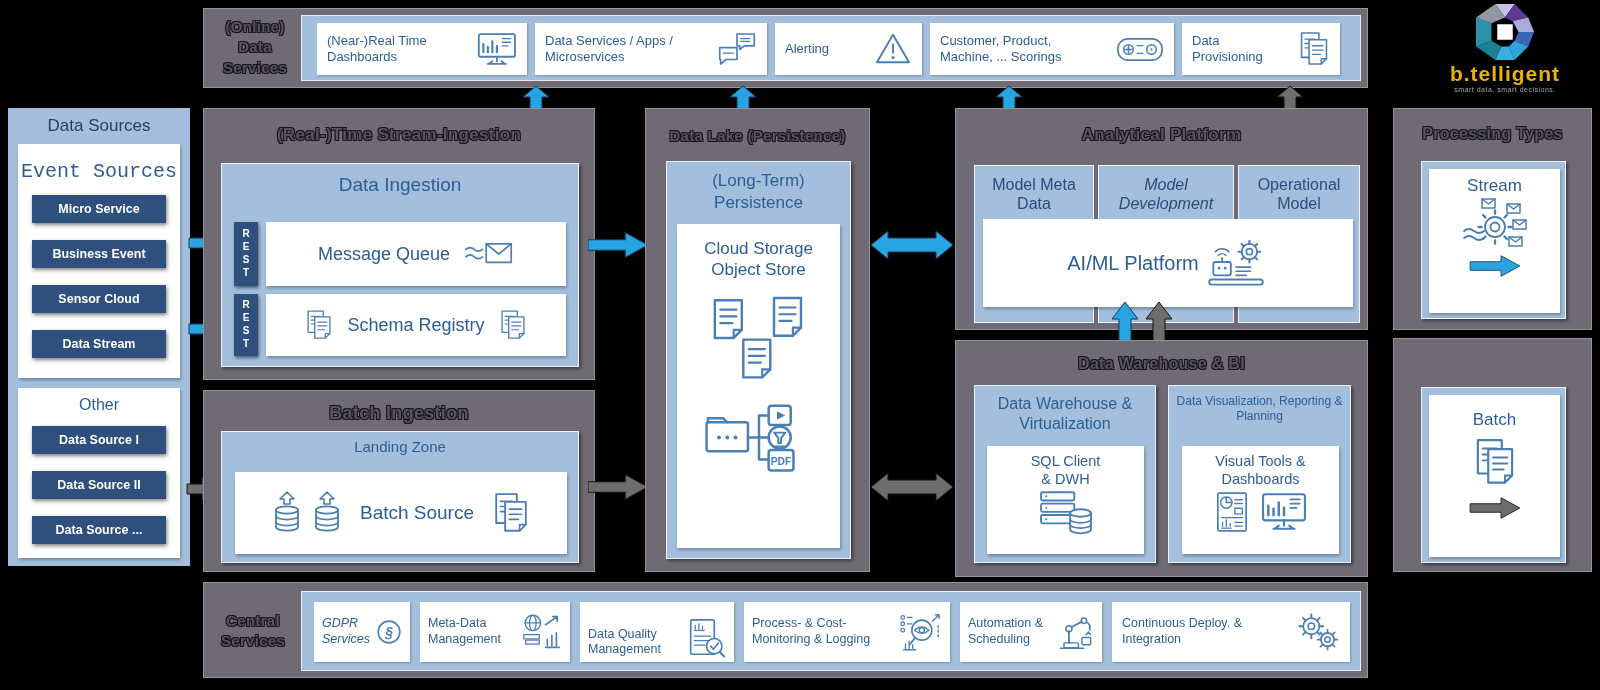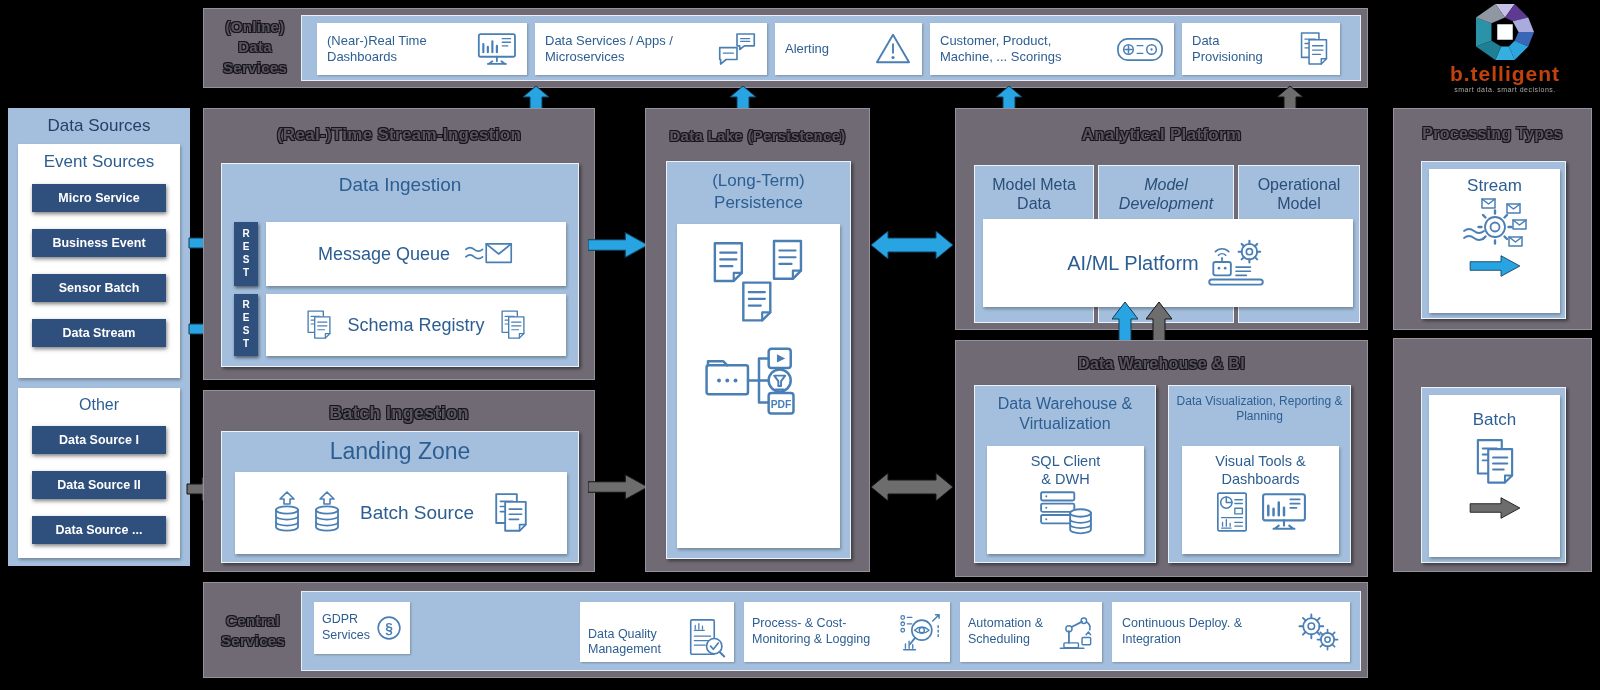--- a/index.html
+++ b/index.html
@@ -23,21 +23,21 @@
 .arr-b { fill:#29a4e2; stroke:#113c55; stroke-width:1; position:absolute; }
 .arr-g { fill:#6d6d6d; stroke:#151515; stroke-width:1; position:absolute; }
 .rest { position:absolute; background:#2f4f7d; color:#fff; font-weight:bold; font-size:10px;
   display:flex; align-items:center; justify-content:center;
   writing-mode:vertical-rl; text-orientation:upright; letter-spacing:2px; box-shadow:1px 2px 3px rgba(0,0,0,.5); }
 .row-white { position:absolute; background:#fff; display:flex; align-items:center; justify-content:center;
   gap:14px; box-shadow:1px 2px 3px rgba(0,0,0,.3); }
 .colhead { position:absolute; background:#a3bfdd; border:1px solid #eef3f9; color:#2b4d79;
   font-size:16px; line-height:1.2; text-align:center; padding-top:9px; }
 .inner-label { color:#2d5e92; text-align:center; line-height:1.25; }
-.logo-name { color:#c2410c; font-size:21px; font-weight:bold; letter-spacing:1px; text-align:center; }
+.logo-name { color:#eab308; font-size:21px; font-weight:bold; letter-spacing:1px; text-align:center; }
 .logo-tag { color:#a9a9a9; font-size:7px; text-align:center; letter-spacing:.5px; }
 </style>
 </head>
 <body>
 
 <svg width="0" height="0" style="position:absolute">
 <defs>
   <symbol id="i-monitor-chart" viewBox="0 0 44 40">
     <rect x="2" y="3" width="40" height="25" rx="2"></rect>
     <path d="M7 23 V14 M12 23 V17 M17 23 V11 M22 23 V16" stroke-width="2.4"></path>
@@ -290,24 +290,24 @@
       <polygon points="2,16 22,2 32,16 18,22" fill="#9097a3"></polygon>
       <rect x="24" y="23" width="16" height="16" fill="#fff"></rect>
     </svg>
     <div class="logo-name">b.telligent</div>
     <div class="logo-tag">smart data. smart decisions.</div>
   </div>
 
   <div class="bluepanel" style="left:8px; top:108px; width:182px; height:458px;">
     <div class="cardtitle" style="font-size:17px; color:#24406a; padding-top:8px;">Data Sources</div>
     <div class="whitebox" style="left:10px; top:36px; width:162px; height:234px;">
-      <div class="cardtitle" style="font-size:17px; padding-top:8px;">Event Sources</div>
+      <div class="cardtitle" style="font-size:20px; padding-top:16px;font-family:Liberation Mono, monospace;">Event Sources</div>
       <div class="navybtn" style="margin-top:12px;">Micro Service</div>
       <div class="navybtn" style="margin-top:17px;">Business Event</div>
-      <div class="navybtn" style="margin-top:17px;">Sensor Batch</div>
+      <div class="navybtn" style="margin-top:17px;">Sensor Cloud</div>
       <div class="navybtn" style="margin-top:17px;">Data Stream</div>
     </div>
     <div class="whitebox" style="left:10px; top:280px; width:162px; height:170px;">
       <div class="cardtitle" style="font-size:16px; padding-top:8px;">Other</div>
       <div class="navybtn" style="margin-top:12px;">Data Source I</div>
       <div class="navybtn" style="margin-top:17px;">Data Source II</div>
       <div class="navybtn" style="margin-top:17px;">Data Source ...</div>
     </div>
   </div>
 
@@ -341,21 +341,21 @@
         <svg class="ic" width="28" height="32">
             <use href="#i-docs"></use>
           </svg>
       </div>
     </div>
   </div>
 
   <div class="gray-panel" style="left:203px; top:390px; width:392px; height:182px;">
     <div class="etitle" style="position:absolute; left:0; top:12px; width:100%; font-size:18px;">Batch Ingestion</div>
     <div class="bluecard" style="left:17px; top:40px; width:358px; height:132px;">
-      <div class="cardtitle" style="font-size:23px; padding-top:6px;">Landing Zone</div>
+      <div class="cardtitle" style="font-size:15px; padding-top:6px;">Landing Zone</div>
       <div class="row-white" style="left:13px; top:40px; width:332px; height:82px; gap:10px;">
         <svg class="ic" width="30" height="44">
             <use href="#i-dbup"></use>
           </svg>
         <svg class="ic" width="30" height="44">
             <use href="#i-dbup"></use>
           </svg>
         <span class="cardtitle" style="font-size:19px; margin:0 8px;">Batch Source</span>
         <svg class="ic" width="38" height="44">
             <use href="#i-docs"></use>
@@ -369,20 +369,21 @@
     </svg>
   <svg class="arr-g" style="left:588px; top:472px;" width="60" height="30">
       <use href="#a-right"></use>
     </svg>
 
   <div class="gray-panel" style="left:645px; top:108px; width:225px; height:464px;">
     <div class="etitle" style="position:absolute; left:0; top:18px; width:100%; font-size:15px;">Data Lake (Persistence)</div>
     <div class="bluecard" style="left:20px; top:52px; width:185px; height:398px;">
       <div class="cardtitle" style="font-size:17px; line-height:1.3; padding-top:8px; width:140px; margin:0 auto;">(Long-Term) Persistence</div>
       <div class="whitebox" style="left:10px; top:62px; width:163px; height:324px;">
+        <div class="inner-label" style="font-size:17px; width:125px; margin:14px auto 0;">Cloud Storage Object Store</div>
         <svg class="ic" width="110" height="92" style="margin:14px auto 0;">
             <use href="#i-doc3"></use>
           </svg>
         <svg class="ic" width="116" height="80" style="margin:16px auto 0;">
             <use href="#i-folder-tree"></use>
           </svg>
       </div>
     </div>
   </div>
 
@@ -470,24 +471,30 @@
         <svg class="arr-g" style="position:static; margin-top:8px;" width="86" height="24">
             <use href="#a-right"></use>
           </svg>
       </div>
     </div>
   </div>
 
   <div class="gray-panel" style="left:203px; top:582px; width:1165px; height:96px;">
     <div class="etitle" style="position:absolute; left:5px; top:28px; width:88px; font-size:15px; line-height:1.35;">Central Services</div>
     <div class="bluepanel" style="left:97px; top:8px; width:1060px; height:80px; border:1px solid #e9eef6;">
-      <div class="svc" style="left:12px; top:10px; width:96px; height:52px; font-size:12.5px; padding:4px 8px;">
+      <div class="svc" style="left:12px; top:10px; width:96px; height:60px; font-size:12.5px; padding:4px 8px;font-style:italic;">
         <span class="lbl" style="width:48px;">GDPR Services</span>
         <svg class="ic" width="34" height="34">
             <use href="#i-section"></use>
+          </svg>
+      </div>
+      <div class="svc" style="left:118px; top:10px; width:150px; height:60px; font-size:12.5px; padding:4px 8px;">
+        <span class="lbl" style="width:82px;">Meta-Data Management</span>
+        <svg class="ic" width="42" height="38">
+            <use href="#i-meta"></use>
           </svg>
       </div>
       <div class="svc" style="left:278px; top:10px; width:154px; height:60px; font-size:12.5px; padding:4px 8px;align-items:flex-end;">
         <span class="lbl" style="width:82px;">Data Quality Management</span>
         <svg class="ic" width="38" height="40">
             <use href="#i-quality"></use>
           </svg>
       </div>
       <div class="svc" style="left:442px; top:10px; width:206px; height:60px; font-size:12.5px; padding:4px 8px;">
         <span class="lbl" style="width:132px;">Process- &amp; Cost- Monitoring &amp; Logging</span>

